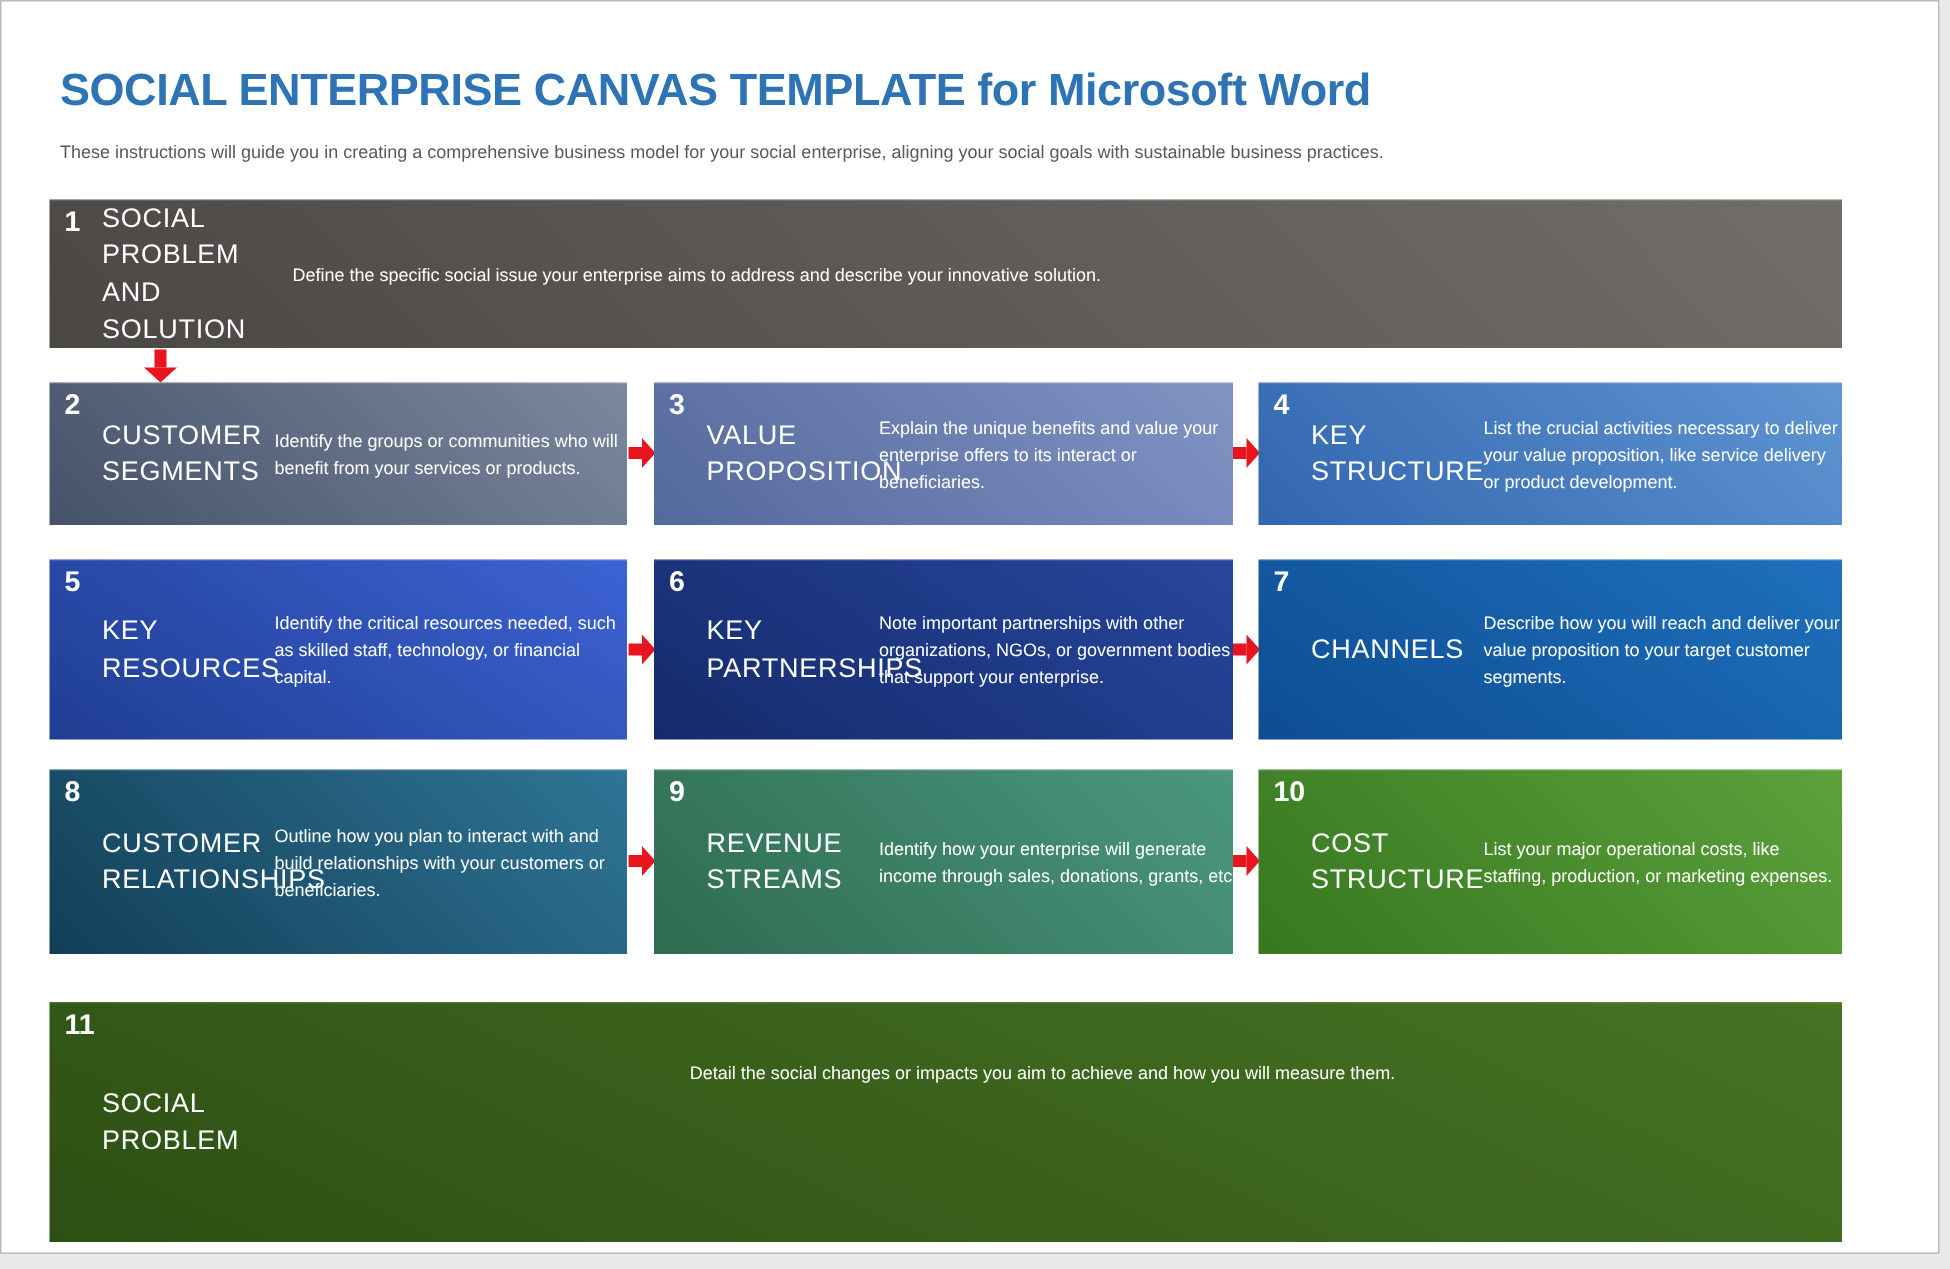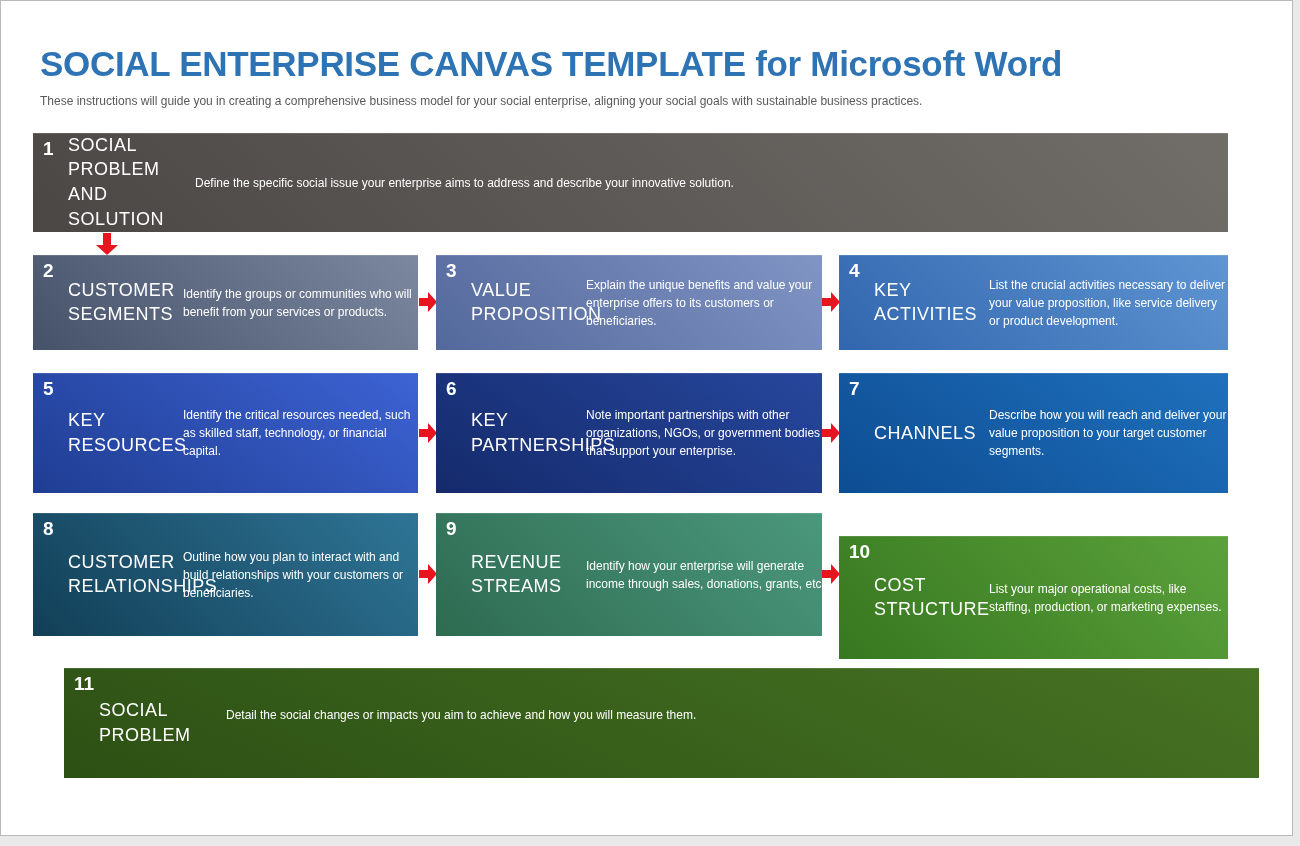--- a/index.html
+++ b/index.html
@@ -7,21 +7,21 @@
     width:1300px;height:846px;position:relative;
     background:#e9e9e9;overflow:hidden;
     font-family:"Liberation Sans", sans-serif;
   }
   .page{
     position:absolute;left:0;top:0;width:1291px;height:834px;
     background:#ffffff;border:1px solid #b9b9b9;
   }
   .doc-title{
     position:absolute;left:40px;top:44px;margin:0;
-    font-size:35px;font-weight:bold;color:#2E74B5;letter-spacing:-0.3px;
+    font-size:30px;font-weight:bold;color:#2E74B5;letter-spacing:-0.3px;
     white-space:nowrap;
   }
   .doc-subtitle{
     position:absolute;left:40px;top:94px;margin:0;
     font-size:12px;color:#595959;white-space:nowrap;
   }
   .box{
     position:absolute;color:#fff;
     box-shadow:inset 0 1px 0 rgba(255,255,255,0.12);
   }
@@ -33,33 +33,33 @@
     position:absolute;left:35px;top:50%;transform:translateY(-50%);
     width:122px;font-size:18px;line-height:1.38;letter-spacing:0.5px;
     color:#fff;
   }
   .box-desc{
     position:absolute;left:150px;top:50%;transform:translateY(-50%);
     width:240px;font-size:12px;line-height:1.5;color:#fff;
   }
   
   .b1 .box-desc,.b11 .box-desc{left:162px;width:1000px;}
-  .b11 .box-desc{top:38px;transform:none;}
+  .b11 .box-desc{top:38px;transform:none;text-align:center;}
   
   .b1 {left:33px; top:133px;width:1195px;height:99px; background:linear-gradient(225deg,#716d69 0%,#4b4744 100%);}
   .b2 {left:33px; top:255px;width:385px; height:95px; background:linear-gradient(225deg,#7b889f 0%,#46526a 100%);}
   .b3 {left:436px;top:255px;width:386px; height:95px; background:linear-gradient(225deg,#8095c4 0%,#54699b 100%);}
   .b4 {left:839px;top:255px;width:389px; height:95px; background:linear-gradient(225deg,#5f95d2 0%,#3166ae 100%);}
   .b5 {left:33px; top:373px;width:385px; height:120px;background:linear-gradient(215deg,#3d63d4 0%,#1f3d92 100%);}
   .b6 {left:436px;top:373px;width:386px; height:120px;background:linear-gradient(215deg,#27479d 0%,#142a6b 100%);}
   .b7 {left:839px;top:373px;width:389px; height:120px;background:linear-gradient(215deg,#1f70bd 0%,#0d4d92 100%);}
   .b8 {left:33px; top:513px;width:385px; height:123px;background:linear-gradient(225deg,#2f7596 0%,#123f57 100%);}
   .b9 {left:436px;top:513px;width:386px; height:123px;background:linear-gradient(225deg,#4b987d 0%,#2e6b51 100%);}
-  .b10{left:839px;top:513px;width:389px; height:123px;background:linear-gradient(225deg,#5ba23b 0%,#377720 100%);margin-top:23px;}
-  .b11{left:33px; top:668px;width:1195px;height:110px;background:linear-gradient(205deg,#477323 0%,#2c5014 100%);margin-left:31px;}
+  .b10{left:839px;top:513px;width:389px; height:123px;background:linear-gradient(225deg,#5ba23b 0%,#377720 100%);}
+  .b11{left:33px; top:668px;width:1195px;height:160px;background:linear-gradient(205deg,#477323 0%,#2c5014 100%);}
   
   .arrow-right{position:absolute;width:18px;height:20px;}
   .arrow-right .shaft{position:absolute;left:0;top:6px;width:9px;height:8px;background:#E8141E;}
   .arrow-right .head{position:absolute;left:9px;top:0;width:0;height:0;
     border-top:10px solid transparent;border-bottom:10px solid transparent;border-left:9px solid #E8141E;}
   .arrow-down{position:absolute;width:22px;height:22px;}
   .arrow-down .shaft{position:absolute;left:7px;top:0;width:8px;height:12px;background:#E8141E;}
   .arrow-down .head{position:absolute;left:0;top:12px;width:0;height:0;
     border-left:11px solid transparent;border-right:11px solid transparent;border-top:10px solid #E8141E;}
   .ad1{left:96px;top:233px;}
@@ -91,29 +91,29 @@
   <div class="box-title">CUSTOMER SEGMENTS</div>
   <div class="box-desc">Identify the groups or communities who will benefit from your services or products.</div>
 </div>
 <div class="arrow-right ar1">
     <div class="shaft"></div>
     <div class="head"></div>
   </div>
 <div class="box b3">
   <span class="num">3</span>
   <div class="box-title">VALUE PROPOSITION</div>
-  <div class="box-desc">Explain the unique benefits and value your enterprise offers to its customers or beneficiaries.</div>
+  <div class="box-desc">Explain the unique benefits and value your enterprise offers to its interact or beneficiaries.</div>
 </div>
 <div class="arrow-right ar2">
     <div class="shaft"></div>
     <div class="head"></div>
   </div>
 <div class="box b4">
   <span class="num">4</span>
-  <div class="box-title">KEY ACTIVITIES</div>
+  <div class="box-title">KEY STRUCTURE</div>
   <div class="box-desc">List the crucial activities necessary to deliver your value proposition, like service delivery or product development.</div>
 </div>
 
 <div class="box b5">
   <span class="num">5</span>
   <div class="box-title">KEY RESOURCES</div>
   <div class="box-desc">Identify the critical resources needed, such as skilled staff, technology, or financial capital.</div>
 </div>
 <div class="arrow-right ar3">
     <div class="shaft"></div>

